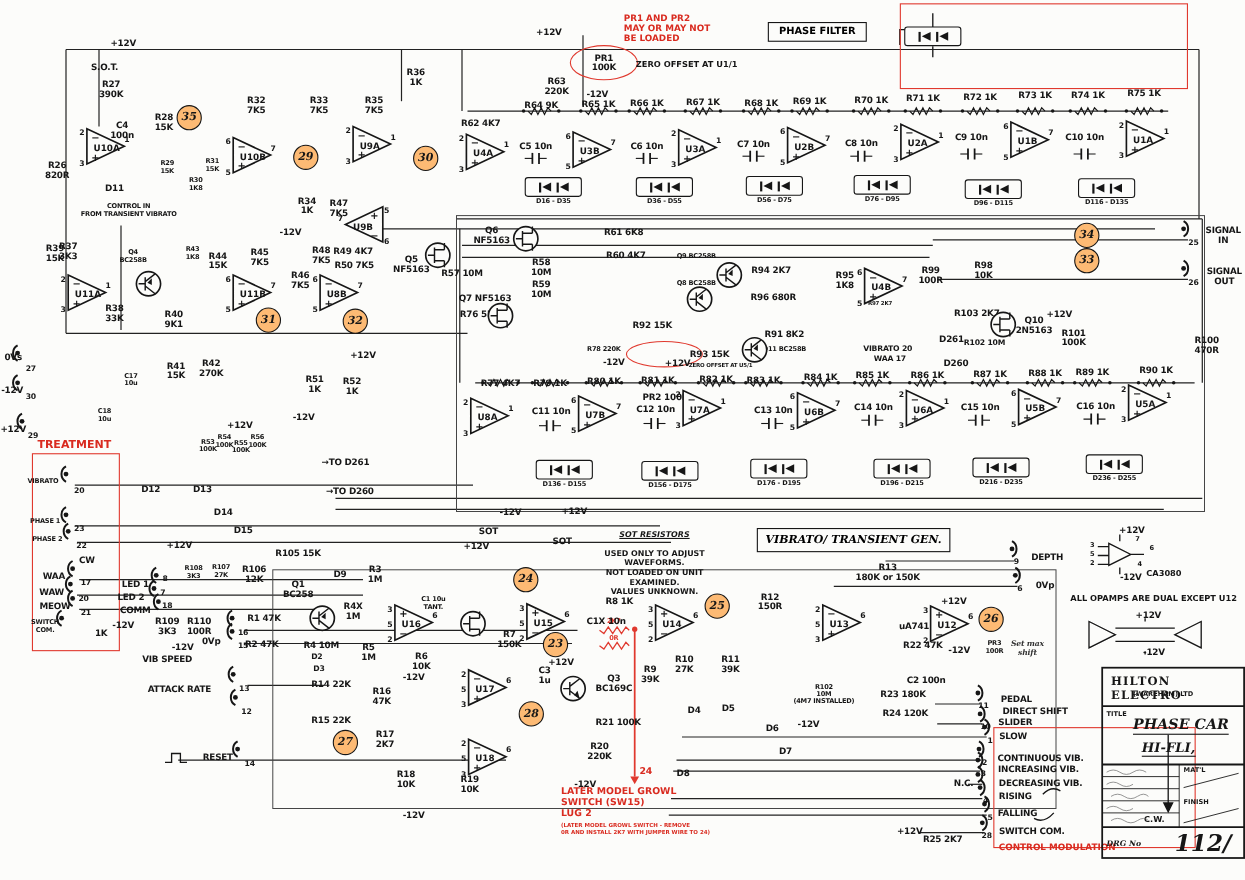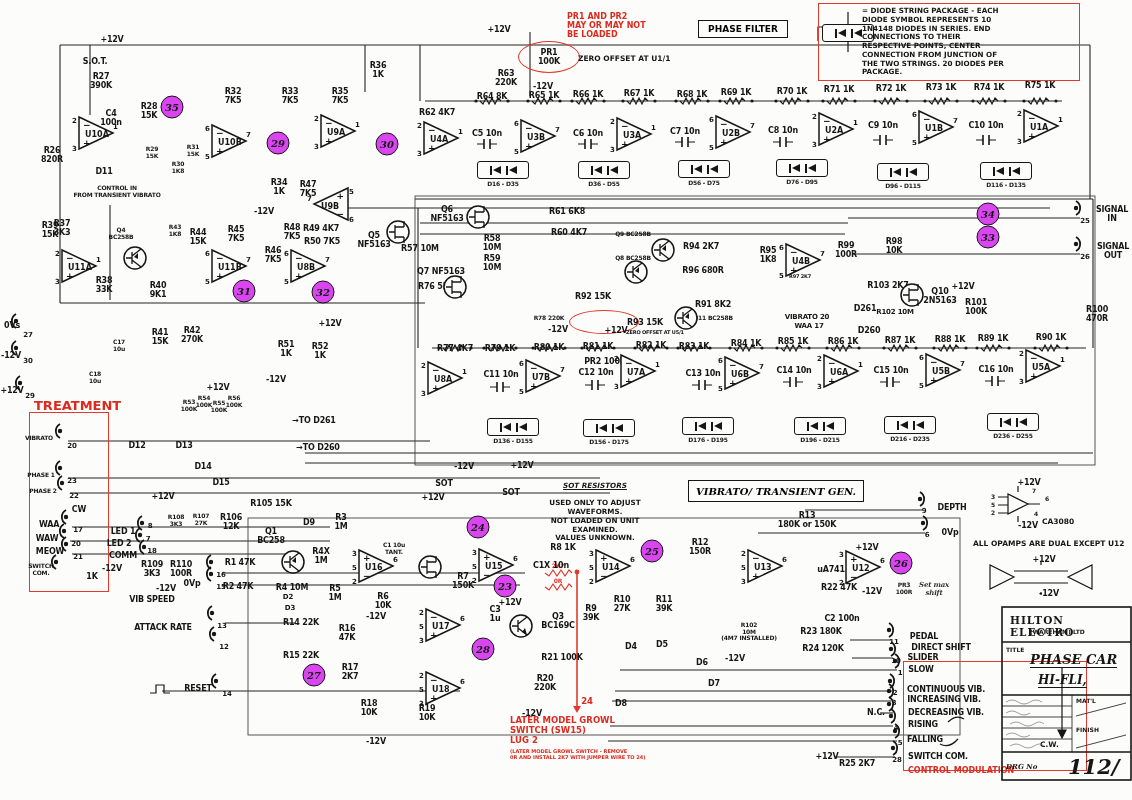--- a/index.html
+++ b/index.html
@@ -14,21 +14,21 @@
   .note{position:absolute;font:bold 7.2px "DejaVu Sans",sans-serif;color:#161616;
         white-space:pre-line;line-height:1.22;text-align:left;}
   .rednote{position:absolute;font:bold 8px "DejaVu Sans",sans-serif;color:#d92b20;
         white-space:pre-line;line-height:1.15;text-align:left;}
   .tinyred{font-size:5px;font-weight:bold}
   .boxed{position:absolute;border:1.6px solid #161616;background:#fcfcfa;display:flex;
          align-items:center;justify-content:center;font:bold 9px "DejaVu Sans",sans-serif;}
   .handbox{font-family:"DejaVu Serif",serif;font-style:italic;font-weight:bold;font-size:10px;}
   .circ{position:absolute;width:21px;height:21px;border:1.6px solid #161616;border-radius:50%;
         transform:translate(-50%,-50%);display:flex;align-items:center;justify-content:center;
-        font:bold italic 10px "DejaVu Serif",serif;color:#161616;background:#d946ef;}
+        font:bold italic 10px "DejaVu Serif",serif;color:#161616;background:#fdba74;}
   .pack{position:absolute;transform:translate(-50%,-50%);width:50px;height:16px;border:1.6px solid #161616;
         border-radius:3px;display:flex;align-items:center;justify-content:center;gap:5px;background:#fcfcfa;}
   .pack .b{width:2px;height:9px;background:#161616;}
   .pack .d{width:0;height:0;border-top:4.5px solid transparent;border-bottom:4.5px solid transparent;
            border-right:8px solid #161616;}
   .pair{display:flex;align-items:center;gap:1px}
   .conn{position:absolute;transform:translate(-50%,-50%);}
   .redbox{position:absolute;border:1.6px solid #e0392e;}
   .redellipse{position:absolute;border:1.6px solid #e0392e;border-radius:50%;transform:translate(-50%,-50%);}
   .tb-text{position:absolute;color:#161616;}
@@ -477,21 +477,21 @@
       <div class="lbl" style="left: 869px; top: 331px;">D260</div>
       <div class="lbl" style="left: 1097px; top: 315px;">R100
 470R</div>
       <div class="lbl" style="left: 1112px; top: 215px;">SIGNAL
 IN</div>
       <div class="lbl" style="left: 1113px; top: 252px;">SIGNAL
 OUT</div>
       <div class="lbl s" style="left: 1085px; top: 222px;">25</div>
       <div class="lbl s" style="left: 1085px; top: 258px;">26</div>
       <div class="lbl" style="left: 437px; top: 113px;">R62 4K7</div>
-      <div class="lbl" style="left: 492px; top: 97px;">R64 8K</div>
+      <div class="lbl" style="left: 492px; top: 97px;">R64 9K</div>
       <div class="lbl" style="left: 544px; top: 96px;">R65 1K</div>
       <div class="lbl" style="left: 588px; top: 95px;">R66 1K</div>
       <div class="lbl" style="left: 639px; top: 94px;">R67 1K</div>
       <div class="lbl" style="left: 692px; top: 95px;">R68 1K</div>
       <div class="lbl" style="left: 736px; top: 93px;">R69 1K</div>
       <div class="lbl" style="left: 792px; top: 92px;">R70 1K</div>
       <div class="lbl" style="left: 839px; top: 90px;">R71 1K</div>
       <div class="lbl" style="left: 891px; top: 89px;">R72 1K</div>
       <div class="lbl" style="left: 941px; top: 88px;">R73 1K</div>
       <div class="lbl" style="left: 989px; top: 88px;">R74 1K</div>
@@ -1233,42 +1233,34 @@
     </div>
 
   <div class="boxed" style="left:698px;top:20px;width:88px;height:16px;">
     <span>PHASE FILTER</span>
   </div>
 
   <div class="boxed handbox" style="left:688px;top:480px;width:174px;height:20px;border-width:1.3px;">
     <span>VIBRATO/ TRANSIENT GEN.</span>
   </div>
 
-  <div class="note" style="left:862px;top:7px;width:215px;">= DIODE STRING PACKAGE - EACH
-DIODE SYMBOL REPRESENTS 10
-1N4148 DIODES IN SERIES. END
-CONNECTIONS TO THEIR
-RESPECTIVE POINTS, CENTER
-CONNECTION FROM JUNCTION OF
-THE TWO STRINGS. 20 DIODES PER
-PACKAGE.</div>
 
   <div class="rednote" style="left:567px;top:12px;">PR1 AND PR2
 MAY OR MAY NOT
 BE LOADED</div>
   <div class="note" style="left:578px;top:54px;font-size:7.5px;">ZERO OFFSET AT U1/1</div>
 
   <div class="note" style="left:530px;top:473px;width:130px;text-align:center;">
     <span style="text-decoration:underline;font-style:italic;">SOT RESISTORS</span><br>
     <span>USED ONLY TO ADJUST WAVEFORMS.
 NOT LOADED ON UNIT EXAMINED.
 VALUES UNKNOWN.</span>
   </div>
 
-  <div class="rednote" style="left:34px;top:399px;font-size:13px;">TREATMENT</div>
+  <div class="rednote" style="left:34px;top:399px;font-size:10px;">TREATMENT</div>
 
   <div class="rednote" style="left:908px;top:766px;font-size:8px;">CONTROL MODULATION</div>
 
   <div class="rednote" style="left:510px;top:716px;font-size:8.5px;">LATER MODEL GROWL
 SWITCH (SW15)
 LUG 2</div>
   <div class="rednote tinyred" style="left:510px;top:749px;">(LATER MODEL GROWL SWITCH - REMOVE
 0R AND INSTALL 2K7 WITH JUMPER WIRE TO 24)</div>
 
   <div class="note" style="left:973px;top:539px;font-size:7.5px;">ALL OPAMPS ARE DUAL EXCEPT U12</div>

